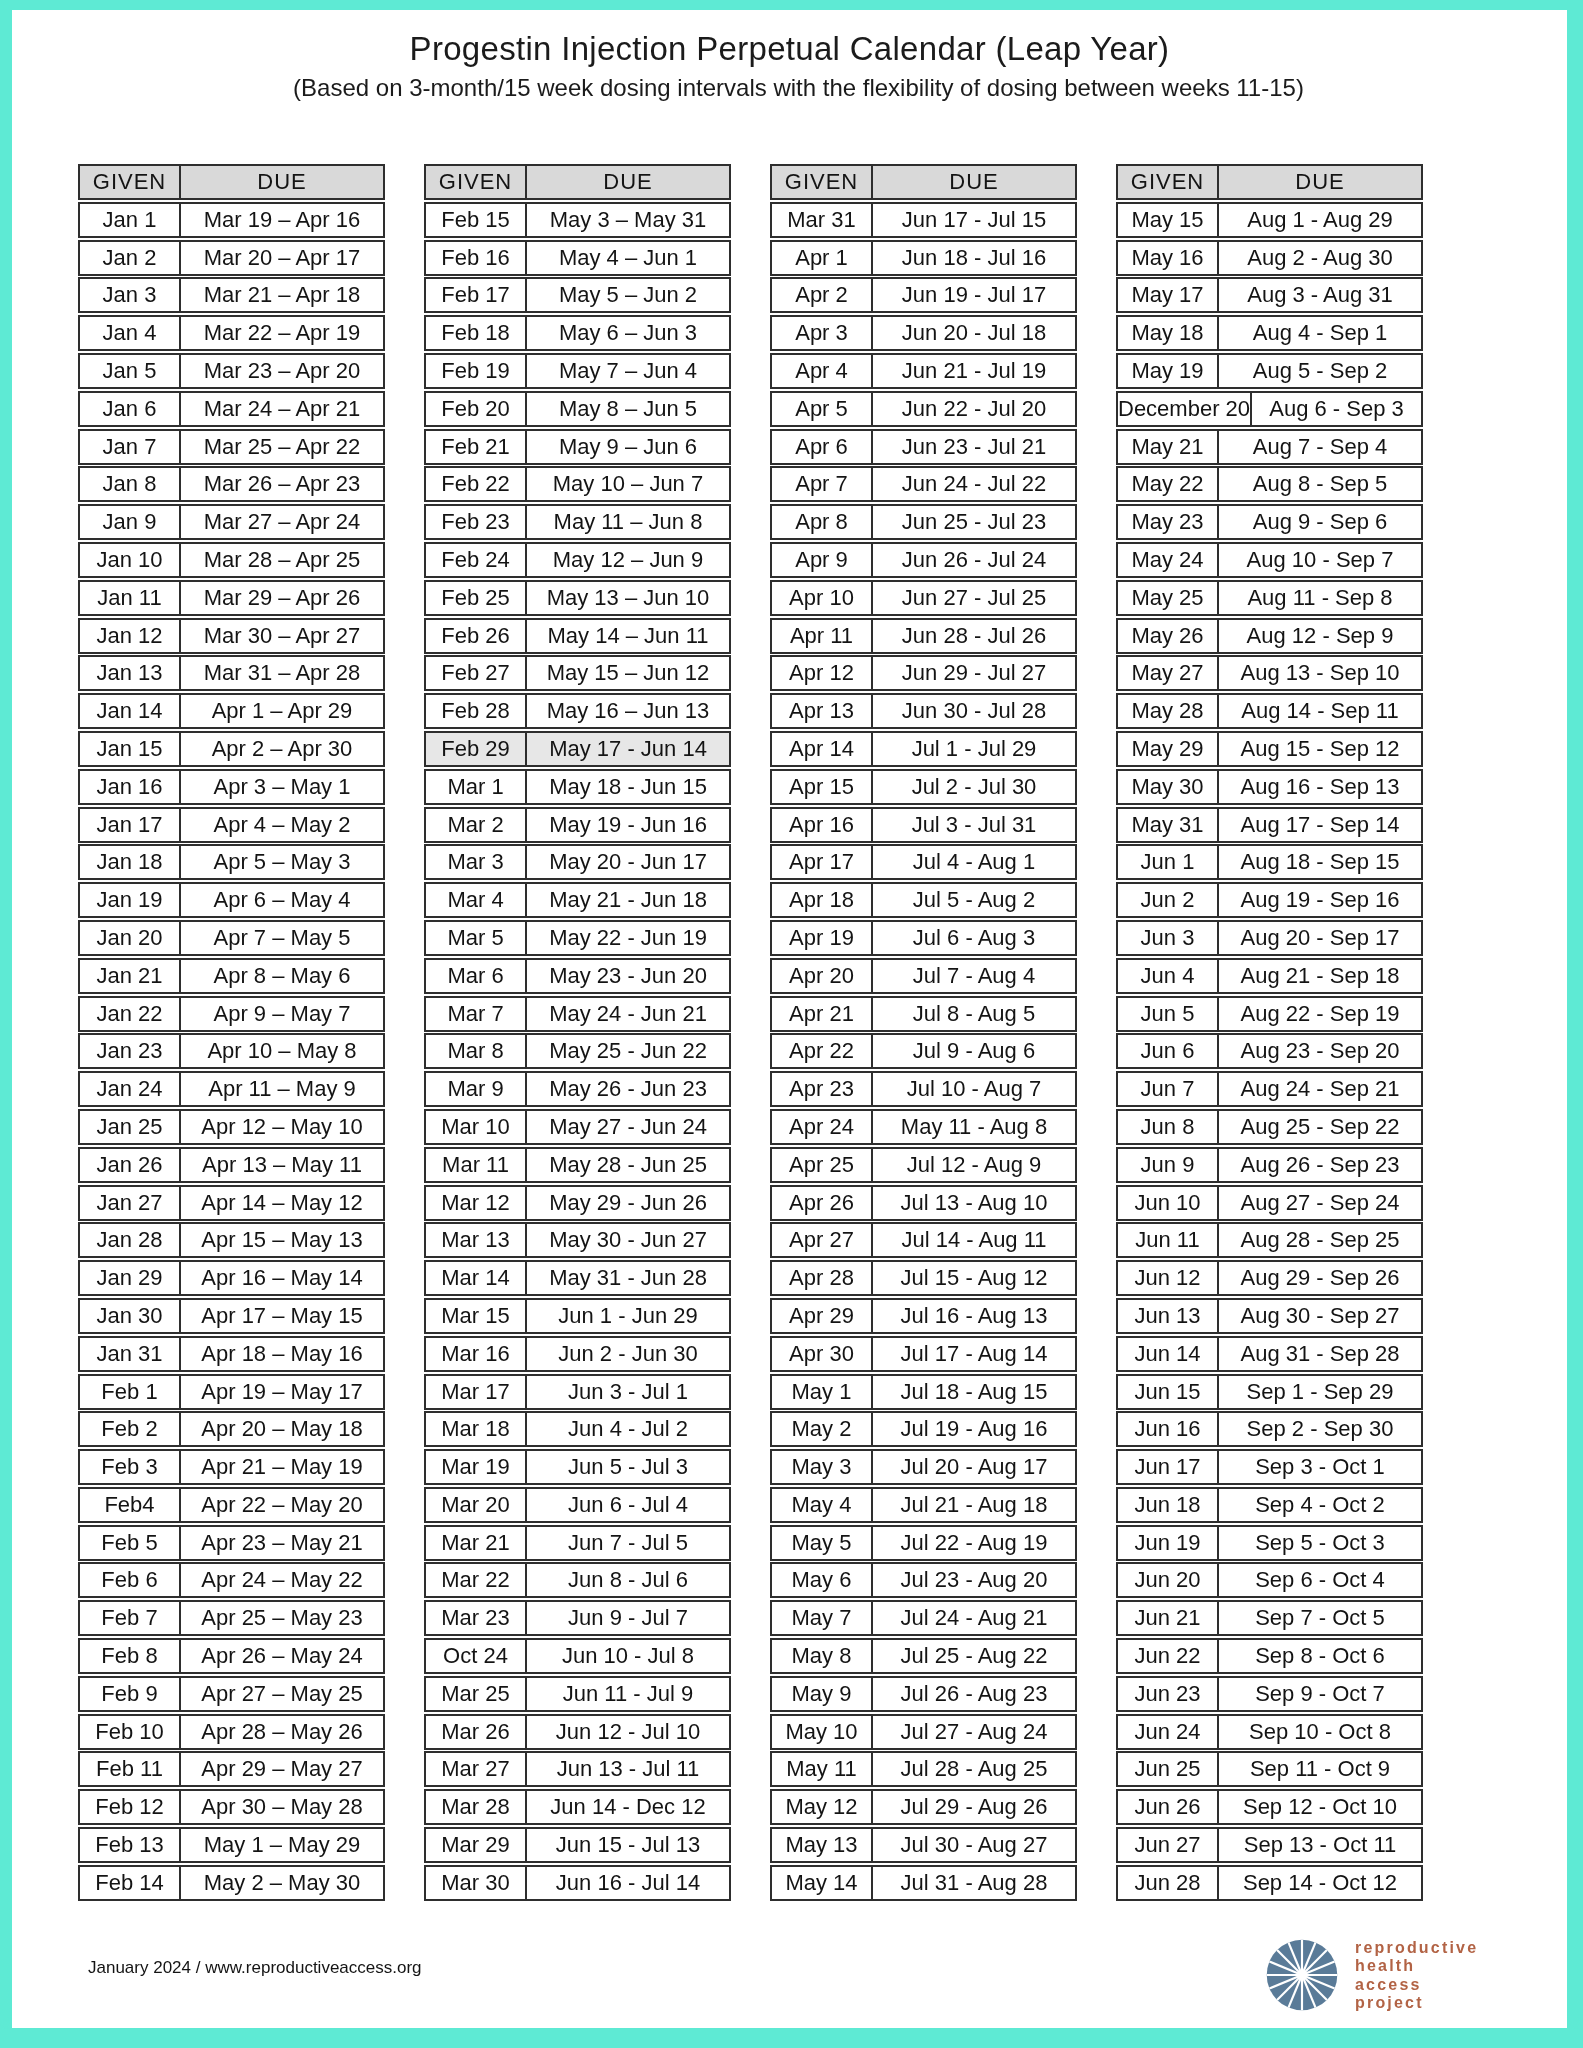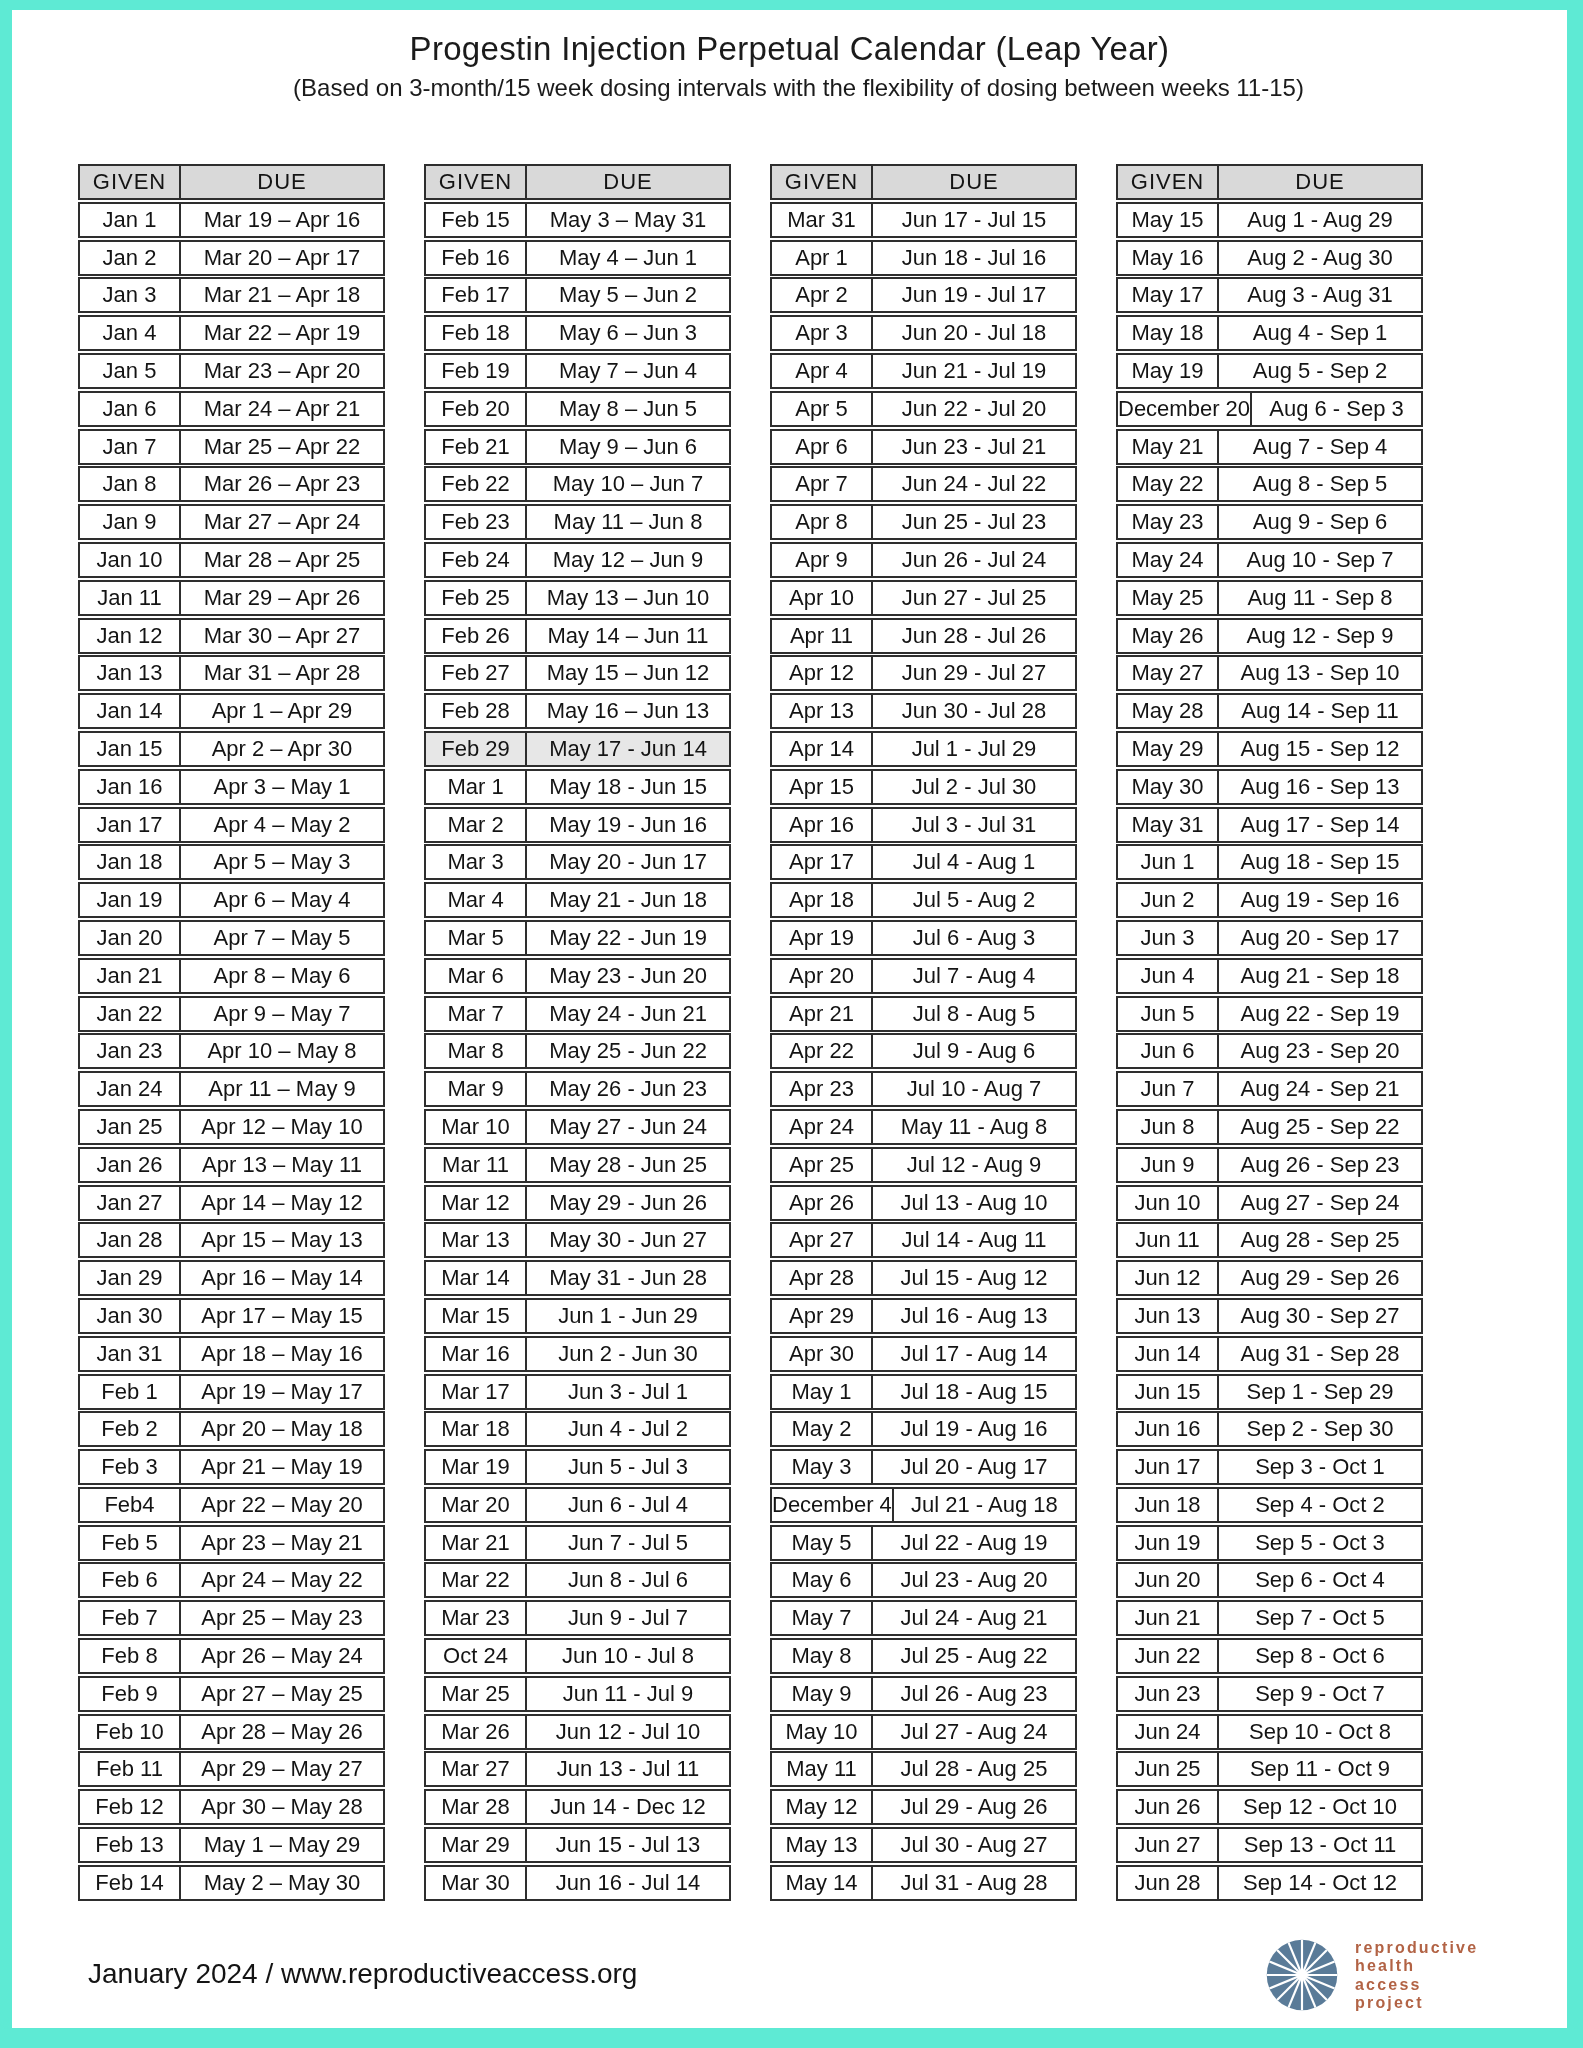--- a/index.html
+++ b/index.html
@@ -66,21 +66,21 @@
     border-right: 2px solid #2e2e2e;
   }
   .row.head .cell {
     background: #d9d9d9;
     letter-spacing: 1px;
   }
   .row.hl .cell { background: #e7e7e7; }
   .credit {
     position: absolute;
     left: 76px; top: 1948px;
-    font-size: 28px;
+    font-size: 17px;
     color: #141414;
   }
   .logo {
     position: absolute;
     left: 1254px; top: 1925px;
     display: flex;
     align-items: flex-end;
     gap: 17px;
   }
   .burst { width: 72px; height: 76px; }
@@ -614,21 +614,21 @@
           </div>
           <div class="row">
             <div class="cell given">May 2</div>
             <div class="cell due">Jul 19 - Aug 16</div>
           </div>
           <div class="row">
             <div class="cell given">May 3</div>
             <div class="cell due">Jul 20 - Aug 17</div>
           </div>
           <div class="row">
-            <div class="cell given">December 4</div>
+            <div class="cell given">May 4</div>
             <div class="cell due">Jul 21 - Aug 18</div>
           </div>
           <div class="row">
             <div class="cell given">May 5</div>
             <div class="cell due">Jul 22 - Aug 19</div>
           </div>
           <div class="row">
             <div class="cell given">May 6</div>
             <div class="cell due">Jul 23 - Aug 20</div>
           </div>

